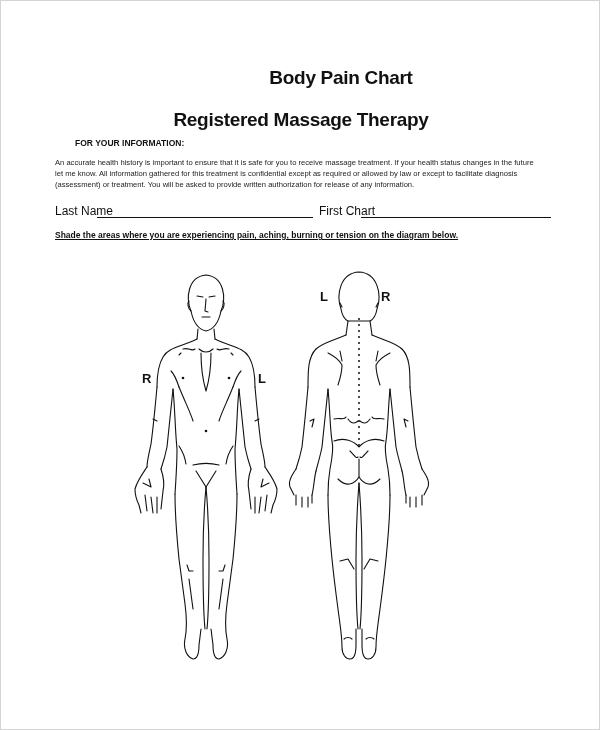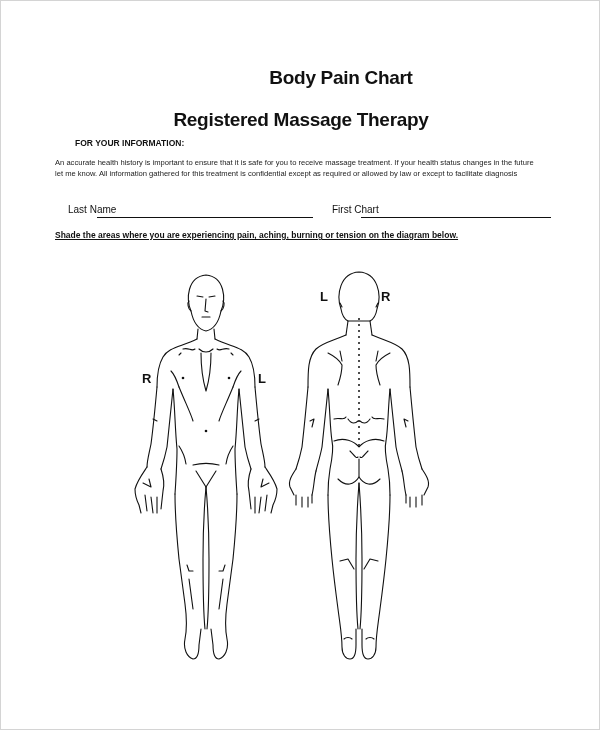--- a/index.html
+++ b/index.html
@@ -3,40 +3,41 @@
 <meta charset="utf-8">
 <style>
   html, body { margin: 0; padding: 0; background: #ffffff; }
   body { width: 600px; height: 730px; position: relative; overflow: hidden; font-family: "Liberation Sans", sans-serif; color: #111; }
   .page { position: absolute; left: 0; top: 0; width: 598px; height: 728px; border: 1px solid #d4d4d4; background: #fff; }
   .title { position: absolute; left: 0; width: 600px; text-align: center; font-family: "Liberation Sans", sans-serif; font-weight: bold; font-size: 19px; letter-spacing: -0.3px; color: #111; }
   .t1 { top: 66px; margin-left: 40px; }
   .t2 { top: 108px; }
   .info-head { position: absolute; left: 54px; top: 137px; font-size: 8.5px; font-weight: bold; color: #111; padding-left: 20px; }
   .info-body { position: absolute; left: 54px; top: 156px; width: 510px; font-size: 7.6px; line-height: 11px; color: #222; }
-  .field-label { position: absolute; top: 203px; font-size: 10px; color: #111; margin-left: 13px; }
+  .field-label { position: absolute; top: 203px; font-size: 12px; color: #111; }
   .field-line { position: absolute; top: 216px; height: 0; border-top: 1px solid #111; }
   .instr { position: absolute; left: 54px; top: 229px; font-size: 8.5px; font-weight: bold; color: #111; text-decoration: underline; }
   .side-label { position: absolute; font-size: 13px; font-weight: bold; color: #111; }
   svg.figure { position: absolute; }
   svg.figure path, svg.figure line, svg.figure ellipse, svg.figure circle { fill: none; stroke: #111; stroke-width: 1.1; stroke-linecap: round; stroke-linejoin: round; }
   svg.figure .dot { fill: #111; stroke: none; }
 </style>
 </head>
 <body>
 
 <div class="page">
 
   <div class="title t1">Body Pain Chart</div>
   <div class="title t2">Registered Massage Therapy</div>
 
   <div class="info-head">FOR YOUR INFORMATION:</div>
   <div class="info-body">
     <div>An accurate health history is important to ensure that it is safe for you to receive massage treatment. If your health status changes in the future</div>
     <div>let me know.  All information gathered for this treatment is confidential except as required or allowed by law or except to facilitate diagnosis</div>
+    <div>(assessment) or treatment.  You will be asked to provide written authorization for release of any information.</div>
   </div>
 
   <div class="field-label" style="left:54px;">Last Name</div>
   <div class="field-line" style="left:96px; width:216px;">
     <span></span>
   </div>
   <div class="field-label" style="left:318px;">First Chart</div>
   <div class="field-line" style="left:360px; width:190px;">
     <span></span>
   </div>

